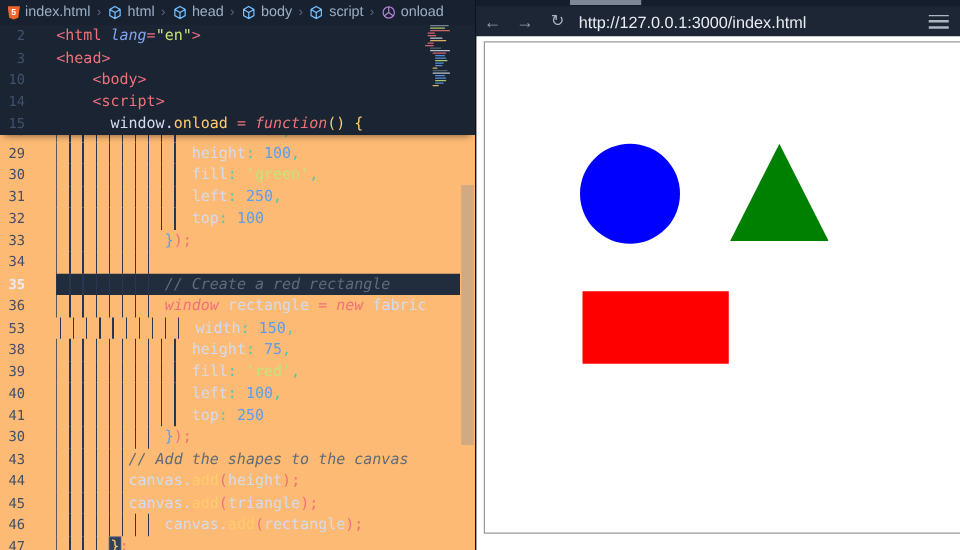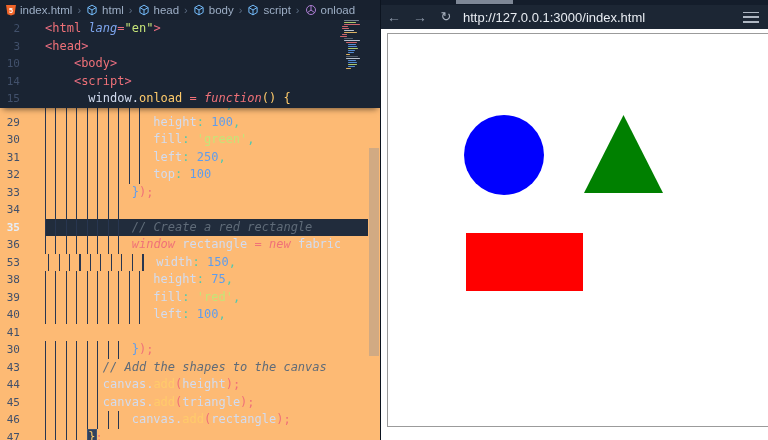--- a/index.html
+++ b/index.html
@@ -134,21 +134,21 @@
           <div class="line"><span class="ln">31</span><span class="lc" style="background-size: 104px 100%;"><span class="tk-txt">               left</span><span class="tk-teal">:</span><span class="tk-txt"> </span><span class="tk-num">250</span><span class="tk-teal">,</span></span></div>
           <div class="line"><span class="ln">32</span><span class="lc" style="background-size: 104px 100%;"><span class="tk-txt">               top</span><span class="tk-teal">:</span><span class="tk-txt"> </span><span class="tk-num">100</span></span></div>
           <div class="line"><span class="ln">33</span><span class="lc" style="background-size: 82.4px 100%;"><span class="tk-txt">            </span><span class="tk-blue">}</span><span class="tk-pink">)</span><span class="tk-pink">;</span></span></div>
           <div class="line"><span class="ln">34</span><span class="lc" style="background-size: 82.4px 100%;"></span></div>
           <div class="line active"><span class="ln">35</span><span class="lc" style="background-size: 82.4px 100%;"><span class="tk-txt">            </span><span class="tk-cm">// Create a red rectangle</span></span></div>
           <div class="line"><span class="ln">36</span><span class="lc" style="background-size: 82.4px 100%;"><span class="tk-txt">            </span><span class="tk-kw">window</span><span class="tk-txt"> rectangle </span><span class="tk-kw">=</span><span class="tk-txt"> </span><span class="tk-kw">new</span><span class="tk-txt"> fabric</span><span class="tk-txt">.</span></span></div>
           <div class="line"><span class="ln">53</span><span class="lc" style="background-size: 104px 100%; margin-left: 28px;"><span class="tk-txt">               width</span><span class="tk-teal">:</span><span class="tk-txt"> </span><span class="tk-num">150</span><span class="tk-teal">,</span></span></div>
           <div class="line"><span class="ln">38</span><span class="lc" style="background-size: 104px 100%;"><span class="tk-txt">               height</span><span class="tk-teal">:</span><span class="tk-txt"> </span><span class="tk-num">75</span><span class="tk-teal">,</span></span></div>
           <div class="line"><span class="ln">39</span><span class="lc" style="background-size: 104px 100%;"><span class="tk-txt">               fill</span><span class="tk-teal">:</span><span class="tk-txt"> </span><span class="tk-str">'red'</span><span class="tk-teal">,</span></span></div>
           <div class="line"><span class="ln">40</span><span class="lc" style="background-size: 104px 100%;"><span class="tk-txt">               left</span><span class="tk-teal">:</span><span class="tk-txt"> </span><span class="tk-num">100</span><span class="tk-teal">,</span></span></div>
-          <div class="line"><span class="ln">41</span></div>
+          <div class="line"><span class="ln">41</span><span class="lc" style="background-size: 104px 100%;"><span class="tk-txt">               top</span><span class="tk-teal">:</span><span class="tk-txt"> </span><span class="tk-num">250</span></span></div>
           <div class="line"><span class="ln">30</span><span class="lc" style="background-size: 82.4px 100%;"><span class="tk-txt">            </span><span class="tk-blue">}</span><span class="tk-pink">)</span><span class="tk-pink">;</span></span></div>
           <div class="line"><span class="ln">43</span><span class="lc" style="background-size: 53.6px 100%;"><span class="tk-txt">        </span><span class="tk-cm">// Add the shapes to the canvas</span></span></div>
           <div class="line"><span class="ln">44</span><span class="lc" style="background-size: 53.6px 100%;"><span class="tk-txt">        canvas</span><span class="tk-txt">.</span><span class="tk-gold">add</span><span class="tk-pink">(</span><span class="tk-txt">height</span><span class="tk-pink">)</span><span class="tk-pink">;</span></span></div>
           <div class="line"><span class="ln">45</span><span class="lc" style="background-size: 53.6px 100%;"><span class="tk-txt">        canvas</span><span class="tk-txt">.</span><span class="tk-gold">add</span><span class="tk-pink">(</span><span class="tk-txt">triangle</span><span class="tk-pink">)</span><span class="tk-pink">;</span></span></div>
           <div class="line"><span class="ln">46</span><span class="lc" style="background-size: 82.4px 100%;"><span class="tk-txt">            canvas</span><span class="tk-txt">.</span><span class="tk-gold">add</span><span class="tk-pink">(</span><span class="tk-txt">rectangle</span><span class="tk-pink">)</span><span class="tk-pink">;</span></span></div>
           <div class="line"><span class="ln">47</span><span class="lc" style="background-size: 39.2px 100%;"><span class="tk-txt">      </span><span class="tk-bm">}</span><span class="tk-pink">;</span></span></div>
         </div>
     </div>
     <div class="minimap">
         <div class="mm-row" style="margin-left: 0px; width: 13px; background: rgb(240, 113, 120);"></div>

